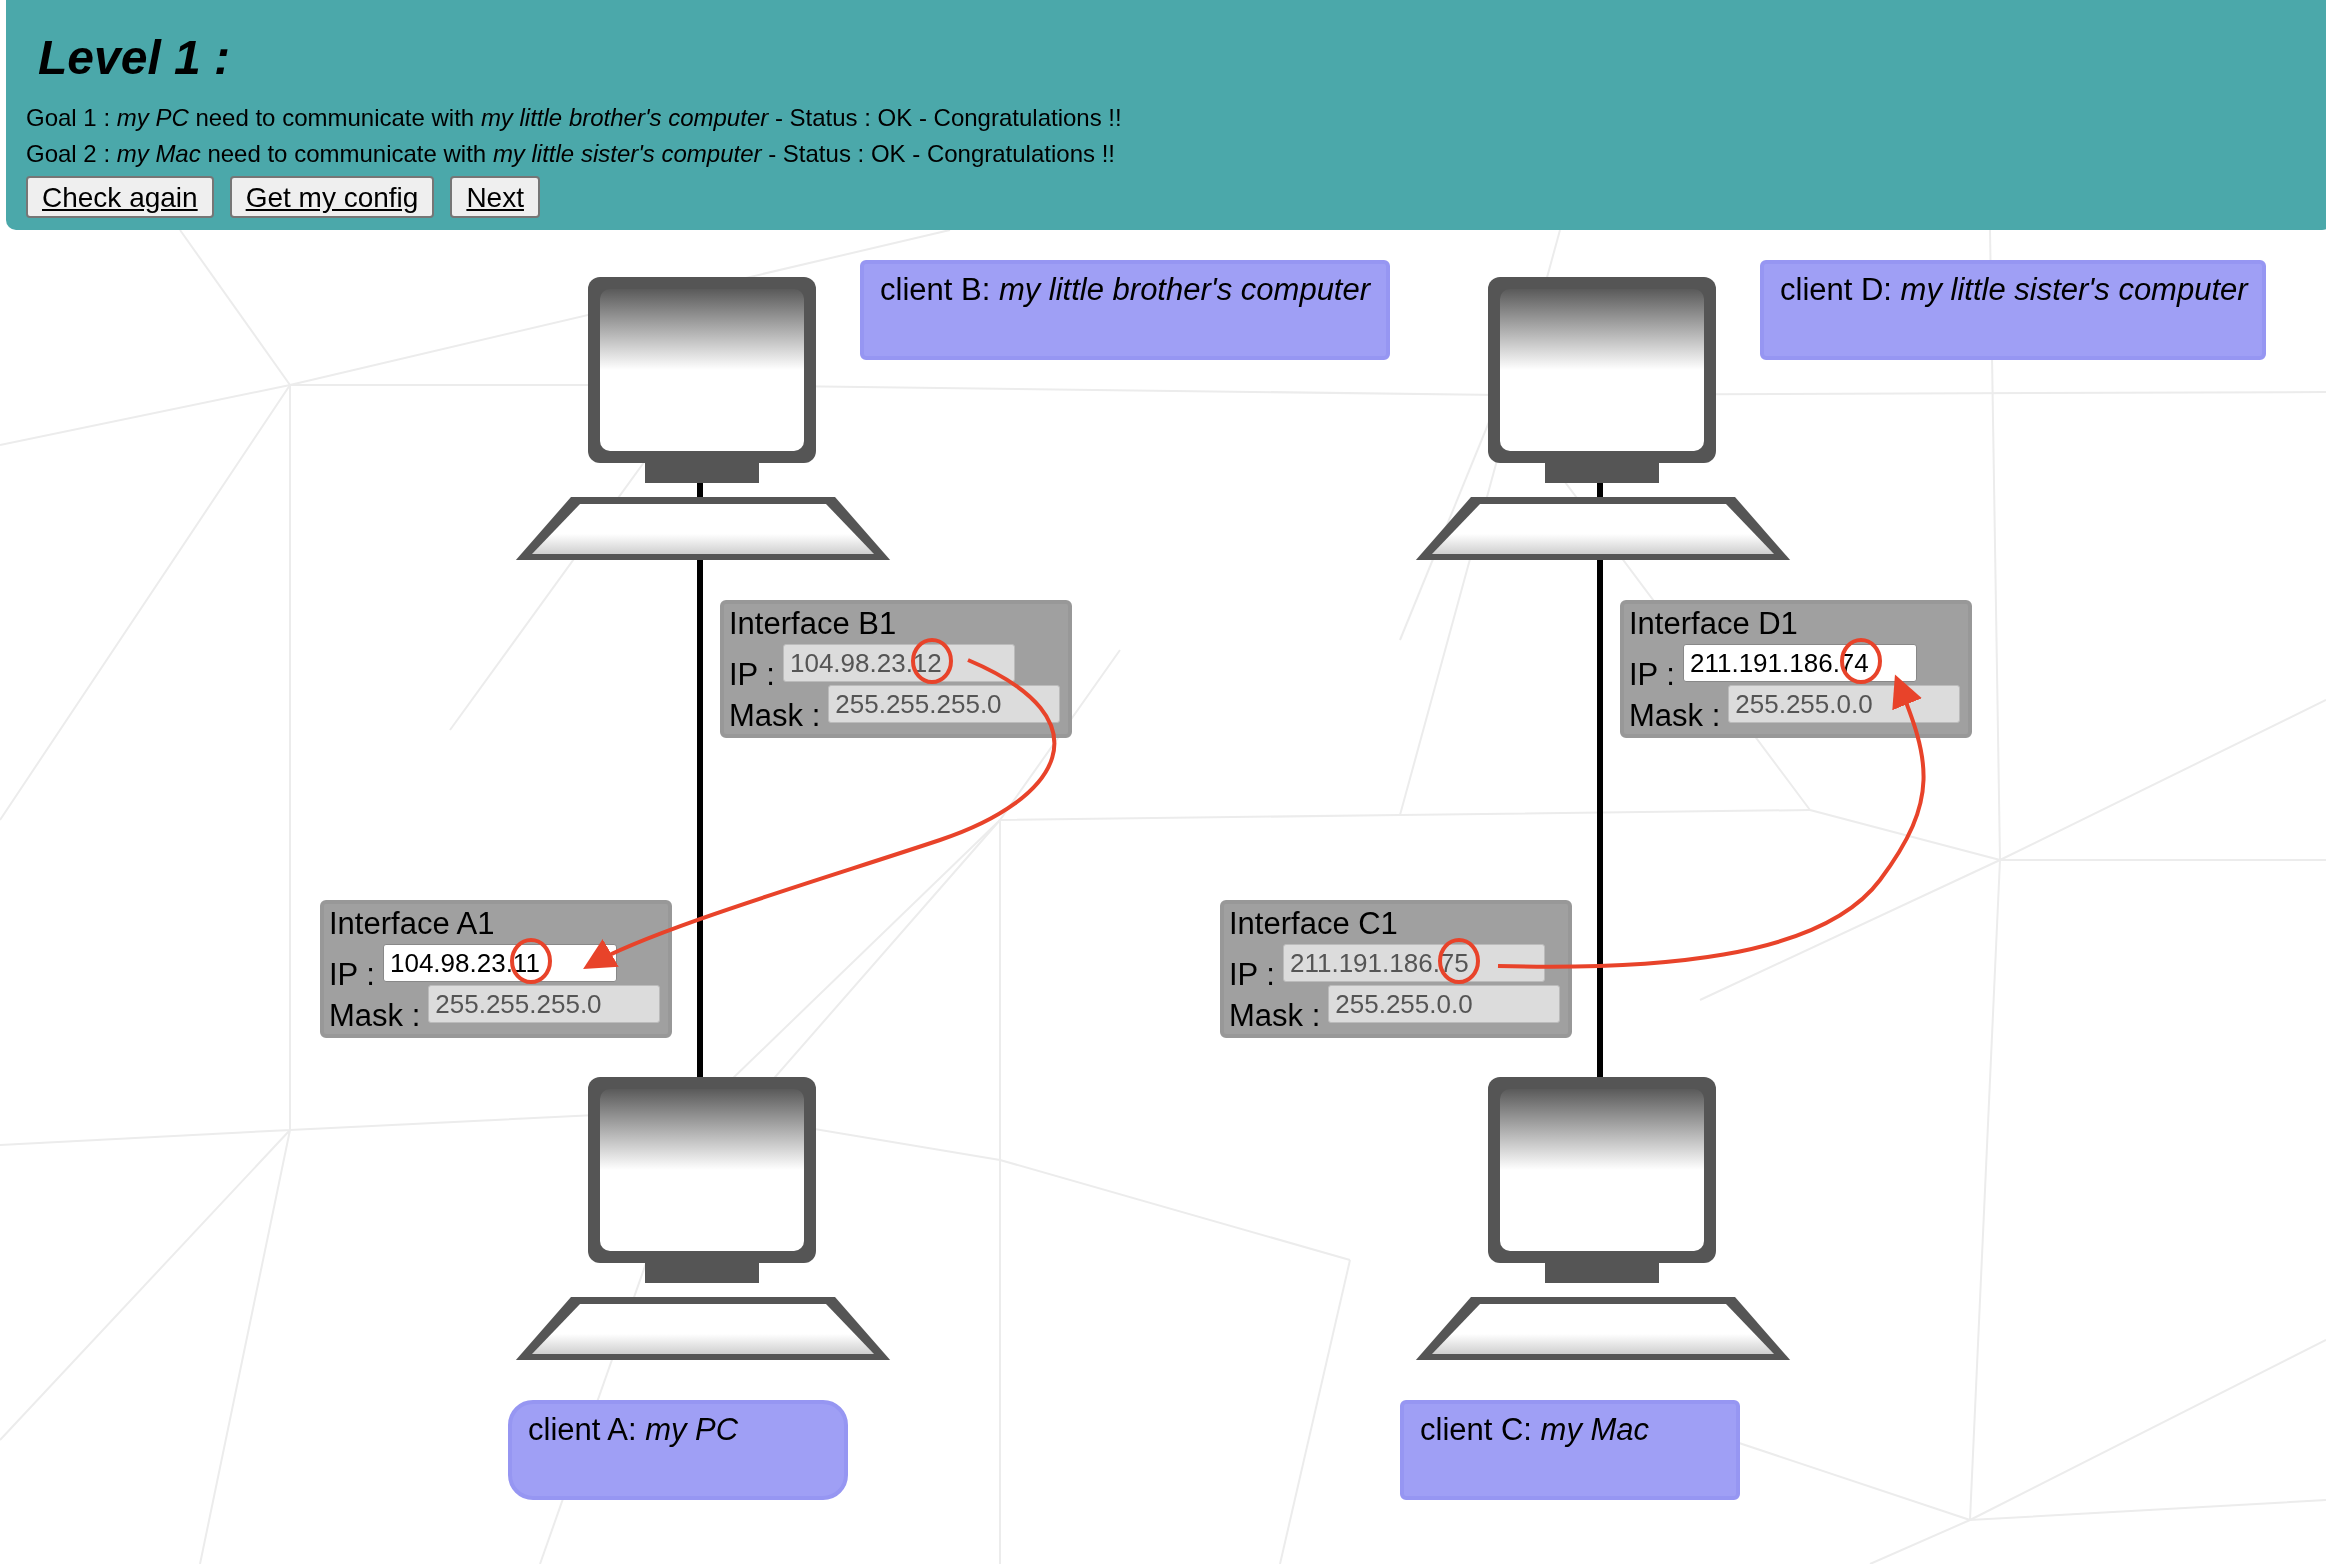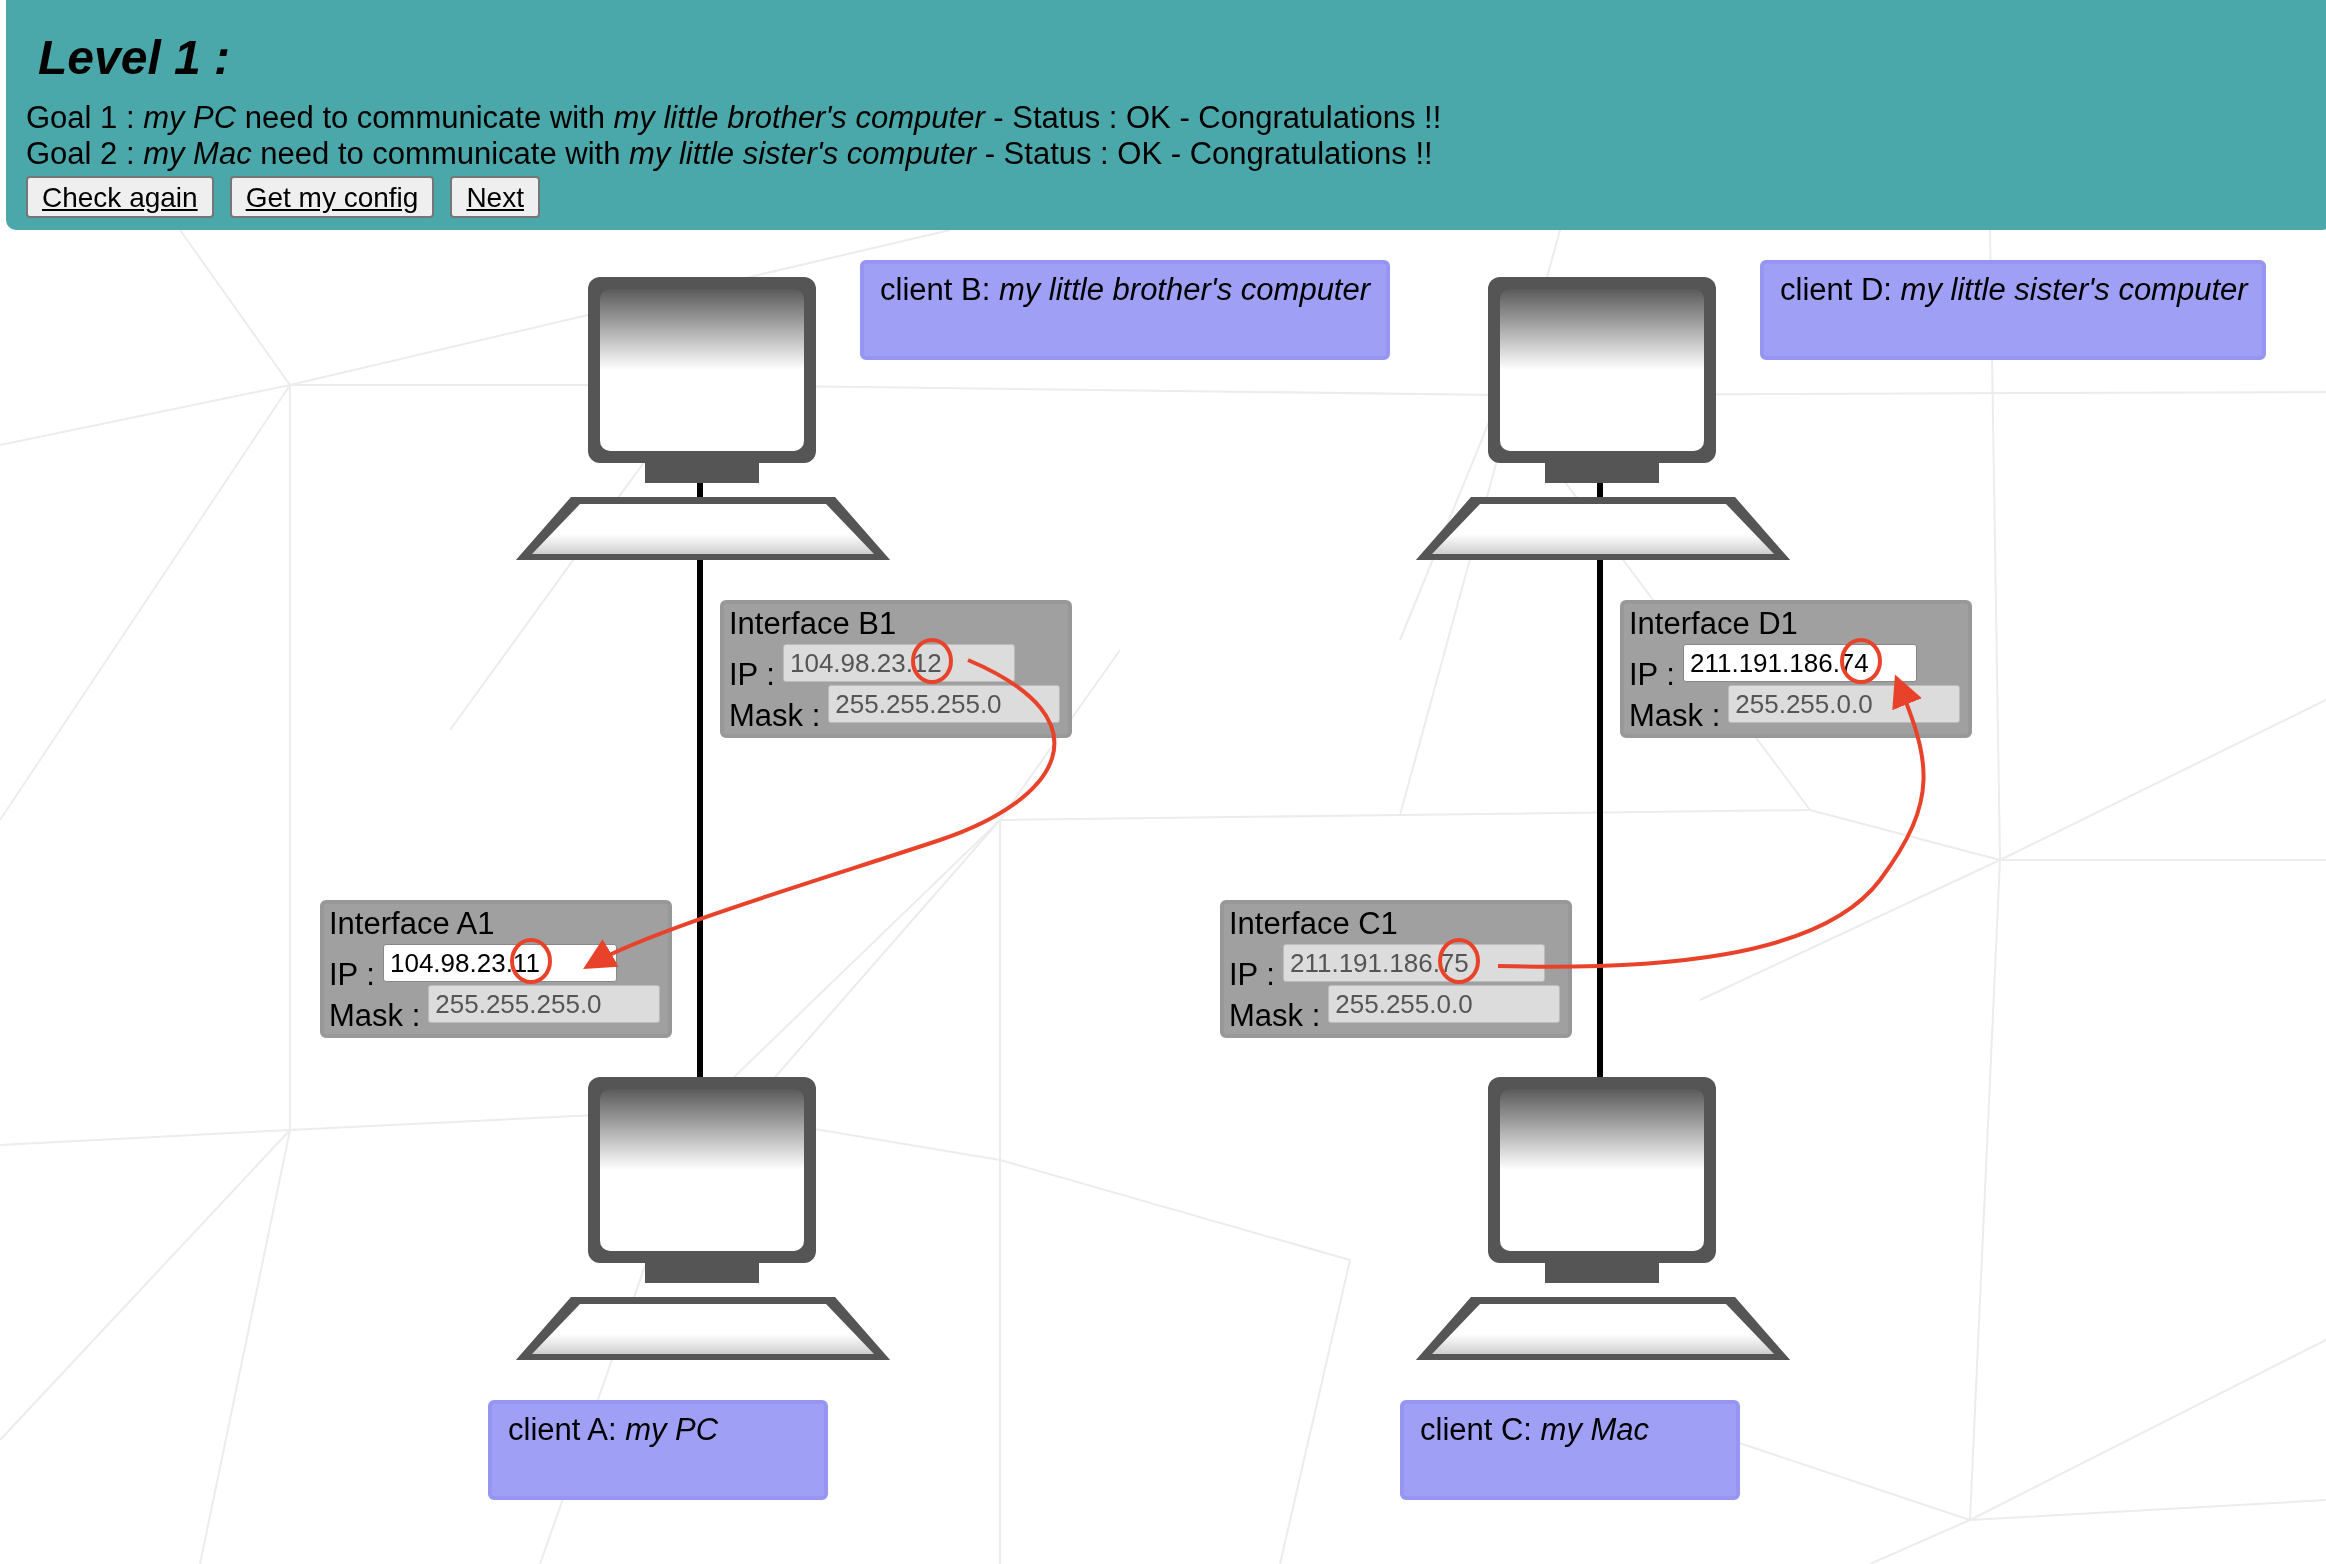--- a/index.html
+++ b/index.html
@@ -11,21 +11,21 @@
   #bg { position: absolute; left: 0; top: 0; width: 2326px; height: 1564px; z-index: 0; }
   .header {
     position: absolute; left: 6px; top: 0; width: 2326px; height: 230px;
     background: #4BA8AA; border-radius: 0 0 10px 10px; z-index: 5;
     box-sizing: border-box; padding: 28px 20px 16px 20px;
   }
   .title {
     font-size: 48px; font-weight: bold; font-style: italic; margin: 0 0 12px 12px;
     color: #000; line-height: 60px;
   }
-  .goal { font-size: 31px; line-height: 36px; color: #000; white-space: nowrap; }
+  .goal { font-size: 24px; line-height: 36px; color: #000; white-space: nowrap; }
   .goal i { font-style: italic; }
   .btns { margin-top: 4px; display: flex; gap: 16px; text-decoration: underline; }
   .btn {
     font-family: "Liberation Sans", sans-serif; font-size: 28px;
     background: #efefef; border: 2px solid #767676; border-radius: 4px;
     padding: 4px 14px; height: 42px; color: #000; cursor: pointer;
   }
   .wire { position: absolute; width: 6px; background: #000; z-index: 1; }
   .computer { position: absolute; width: 380px; height: 285px; z-index: 2; }
   .iface {
@@ -142,21 +142,21 @@
   <polygon points="58,222 322,222 378,286 2,286" fill="#555"></polygon>
   <polygon points="67,229 313,229 361,279 19,279" fill="url(#kb)"></polygon>
 </svg>
 
 <div class="client" style="left:860px; top:260px; width:530px; height:100px;">
   <span>client B: </span><i>my little brother's computer</i>
 </div>
 <div class="client" style="left:1760px; top:260px; width:506px; height:100px;">
   <span>client D: </span><i>my little sister's computer</i>
 </div>
-<div class="client" style="left:488px; top:1400px; width:340px; height:100px;">
+<div class="client" style="left:508px; top:1400px; width:340px; height:100px;border-radius:25px;">
   <span>client A: </span><i>my PC</i>
 </div>
 <div class="client" style="left:1400px; top:1400px; width:340px; height:100px;">
   <span>client C: </span><i>my Mac</i>
 </div>
 
 <div class="iface" style="left:720px; top:600px;">
   <div>Interface B1</div>
   <div class="row">
     <span class="lbl">IP :</span>

